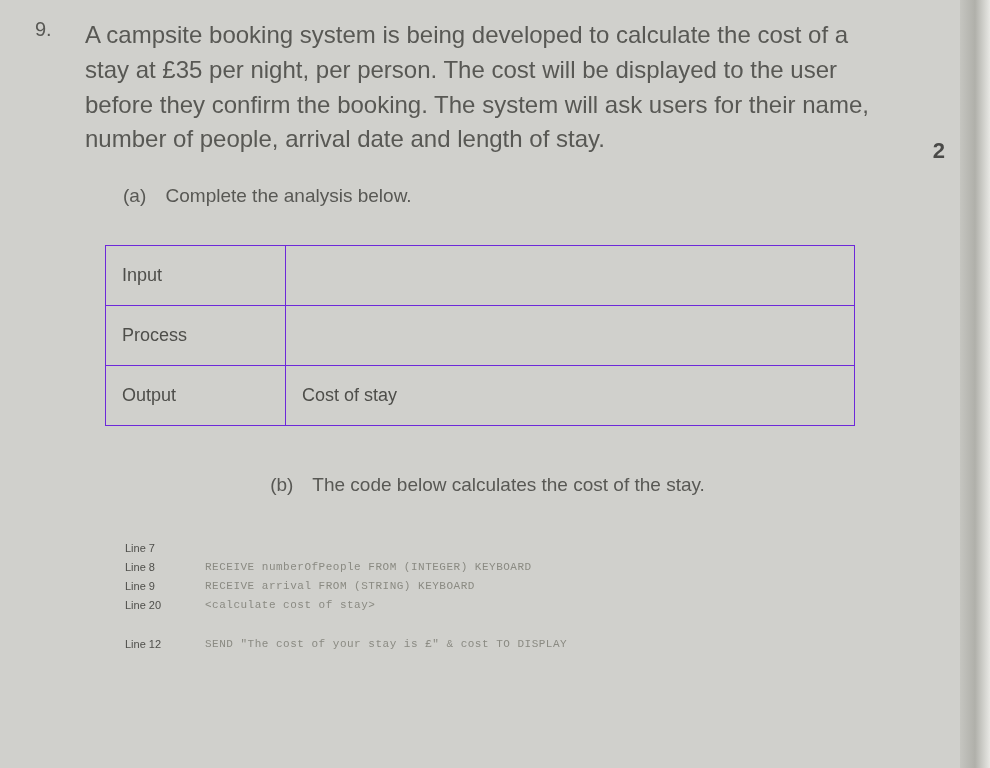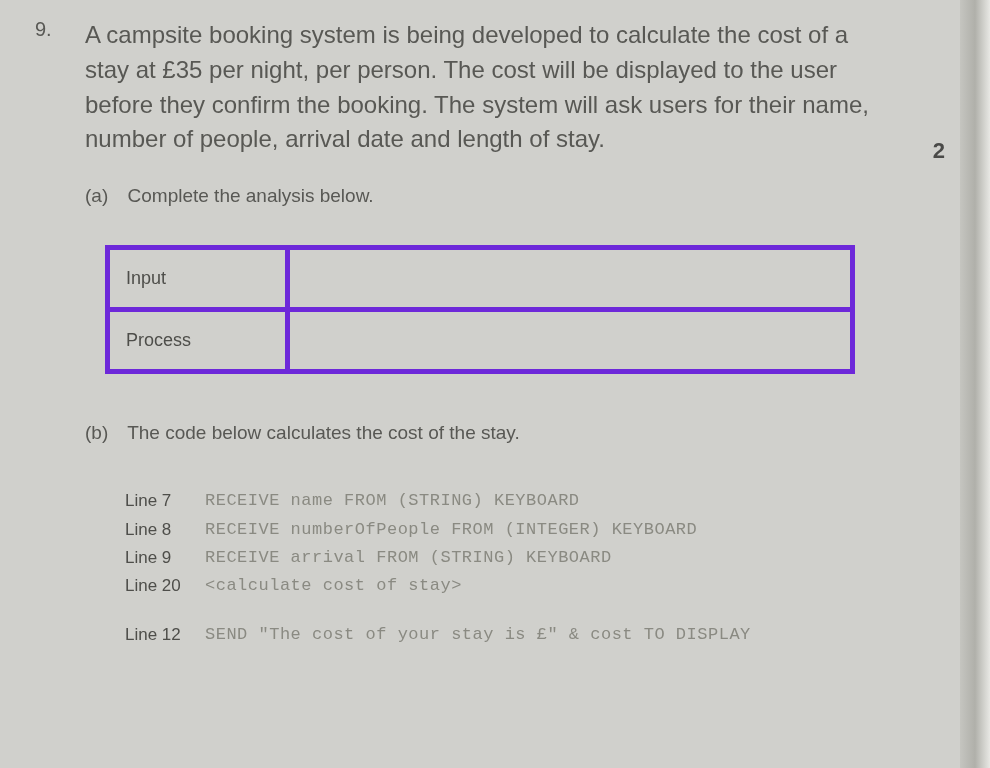--- a/index.html
+++ b/index.html
@@ -52,46 +52,48 @@
       margin-bottom: 28px;
     }
     .part-label {
       display: inline-block;
       margin-right: 14px;
     }
     .part-a {
       font-size: 19px;
       color: #585854;
       margin-bottom: 38px;
+      margin-left: 38px;
     }
     .analysis-table {
       border-collapse: collapse;
       margin-left: 20px;
       margin-bottom: 48px;
       width: 750px;
     }
     .analysis-table td {
-      border: 5px solid #6d28d9;
+      border: 1px solid #6d28d9;
       padding: 18px 16px;
       font-size: 18px;
       color: #4e4e4a;
       vertical-align: middle;
       height: 60px;
     }
     .analysis-table td.label-cell {
       width: 180px;
     }
     .part-b {
       font-size: 19px;
       color: #585854;
       margin-bottom: 44px;
+      text-align: center;
     }
     .code-block {
       margin-left: 40px;
-      font-size: 17px;
+      font-size: 11px;
       line-height: 1.55;
     }
     .code-line {
       display: flex;
       margin-bottom: 2px;
     }
     .line-label {
       width: 80px;
       flex-shrink: 0;
       color: #4e4e4a;
@@ -123,32 +125,35 @@
   <table class="analysis-table">
     <tbody>
         <tr>
       <td class="label-cell">Input</td>
       <td></td>
     </tr>
     <tr>
       <td class="label-cell">Process</td>
       <td></td>
     </tr>
+    <tr>
+      <td class="label-cell">Output</td>
+      <td>Cost of stay</td>
+    </tr>
   </tbody>
     </table>
 
   <div class="part-b">
     <span class="part-label">(b)</span>
     <span>The code below calculates the cost of the stay.</span>
   </div>
 
   <div class="code-block">
     <div class="code-line">
       <span class="line-label">Line 7</span>
-      <span class="line-code">RECEIVE name FROM (STRING) KEYBOARD</span>
     </div>
     <div class="code-line">
       <span class="line-label">Line 8</span>
       <span class="line-code">RECEIVE numberOfPeople FROM (INTEGER) KEYBOARD</span>
     </div>
     <div class="code-line">
       <span class="line-label">Line 9</span>
       <span class="line-code">RECEIVE arrival FROM (STRING) KEYBOARD</span>
     </div>
     <div class="code-line">

